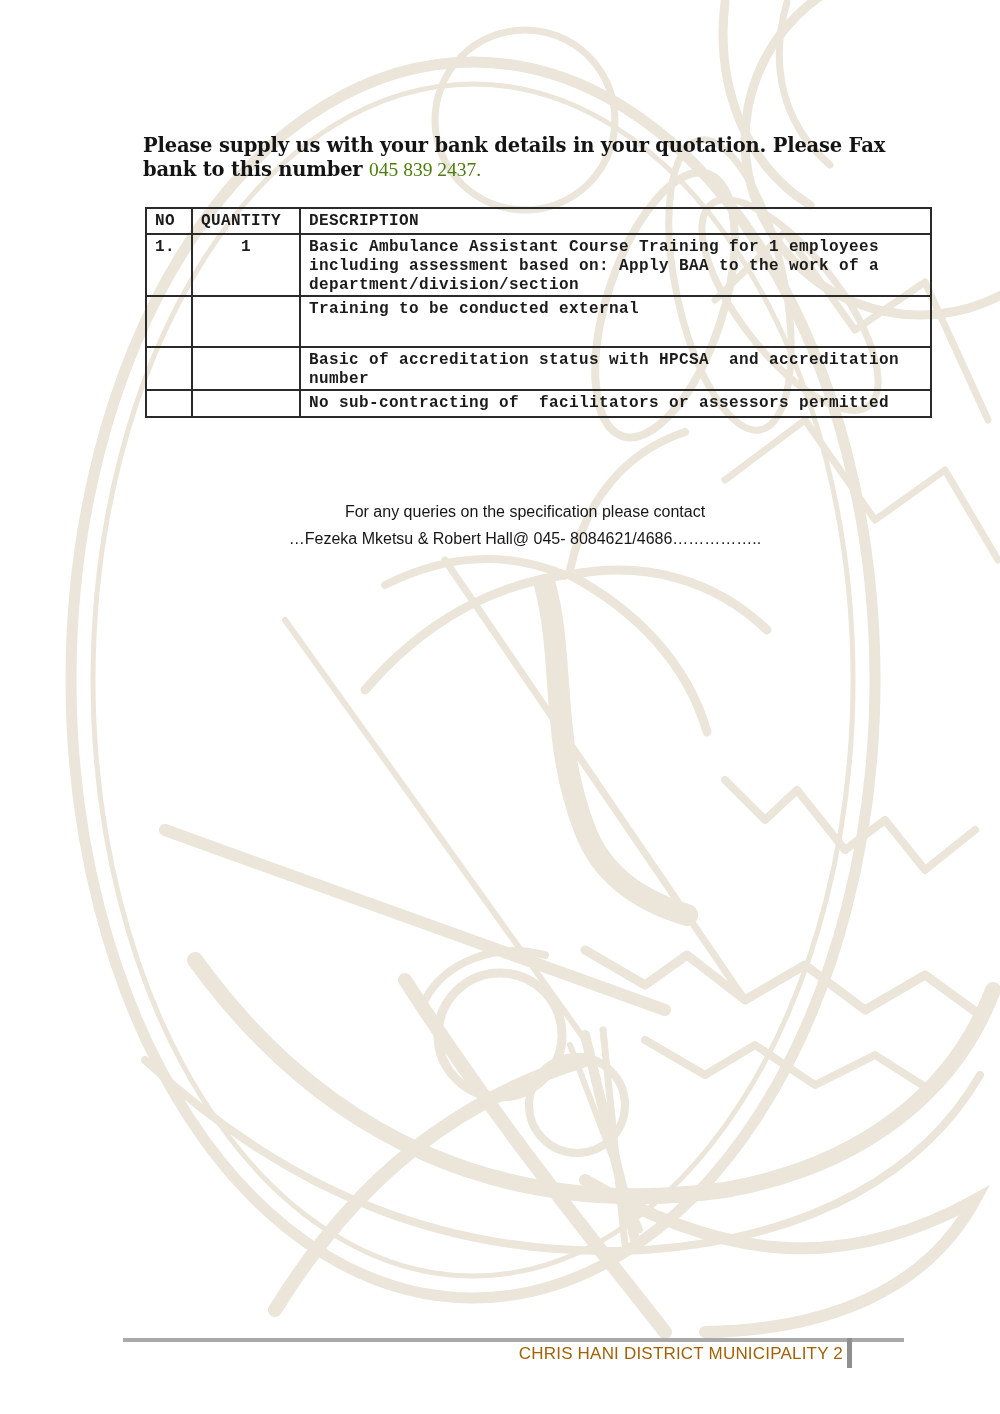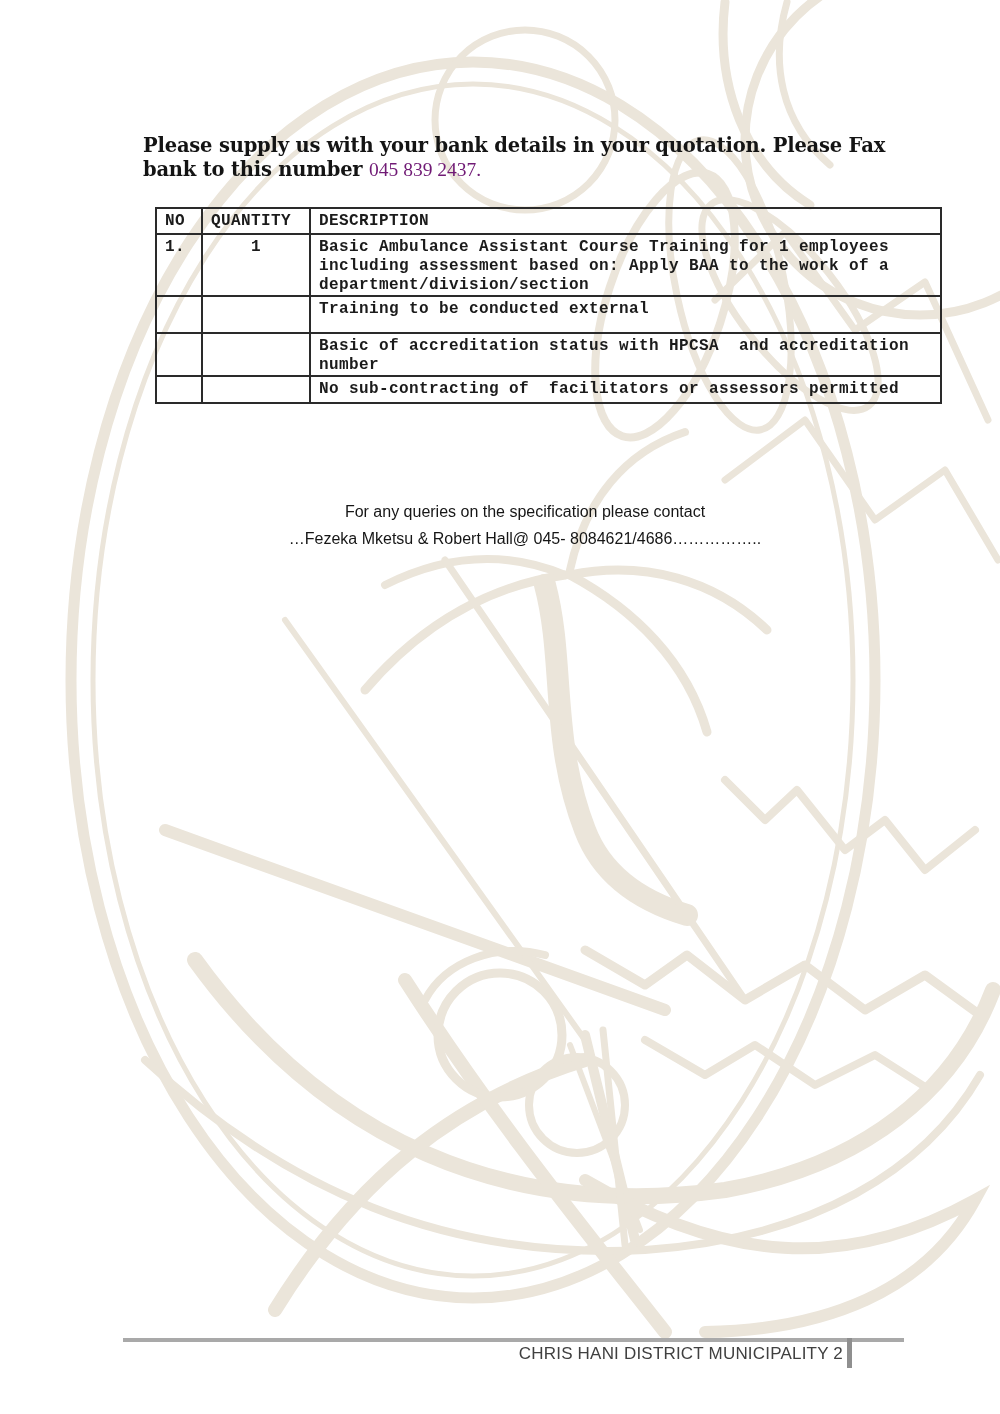--- a/index.html
+++ b/index.html
@@ -31,27 +31,27 @@
     font-size: 19.5px;
     line-height: 24px;
     letter-spacing: -0.2px;
     color: #141414;
   }
   .intro .fax-number {
     font-family: "Liberation Serif", serif;
     font-weight: normal;
     letter-spacing: 0;
     font-size: 19.5px;
-    color: #701a75;
+    color: #4d7c0f;
   }
 
   
   .spec-table {
     position: absolute;
-    left: 130px; top: 207px;
+    left: 120px; top: 207px;
     width: 785px;
     border-collapse: collapse;
     table-layout: fixed;
     border-radius: 9px;
   }
   .spec-table th, .spec-table td {
     border: 2px solid #2a2a2a;
     font-family: "Liberation Mono", monospace;
     font-weight: bold;
     font-size: 16px;
@@ -63,21 +63,21 @@
     padding: 3px 6px 0 8px;
     white-space: pre-wrap;
     overflow: hidden;
   }
   .spec-table .col-no  { width: 46px; }
   .spec-table .col-qty { width: 108px; }
   .spec-table .col-desc{ width: 631px; }
   .spec-table td.qty   { text-align: center; padding-left: 2px; padding-right: 2px; }
   .spec-table tr.hrow  { height: 26px; }
   .spec-table tr.r1    { height: 61px; }
-  .spec-table tr.r2    { height: 37px; }
+  .spec-table tr.r2    { height: 51px; }
   .spec-table tr.r3    { height: 53px; }
   .spec-table tr.r4    { height: 38px; }
   .spec-table tr.r5    { height: 27px; }
 
   
   .contact {
     position: absolute;
     left: 0; top: 498px; width: 1000px;
     text-align: center;
     font-family: "Liberation Sans", sans-serif;
@@ -99,21 +99,21 @@
     width: 5px; height: 30px;
     background: #8f8f8f;
   }
   .footer-text {
     position: absolute;
     left: 98px; top: 1344px;
     width: 720px;
     text-align: right;
     font-family: "Liberation Sans", sans-serif;
     font-size: 17px;
-    color: #404040;
+    color: #a16207;
     letter-spacing: 0.2px;
   }
 </style>
 </head>
 <body>
 
 <div class="page">
 
   <svg class="watermark" viewBox="0 0 1000 1414" xmlns="http://www.w3.org/2000/svg" fill="none" stroke="#ebe5da" stroke-linecap="round">
 

